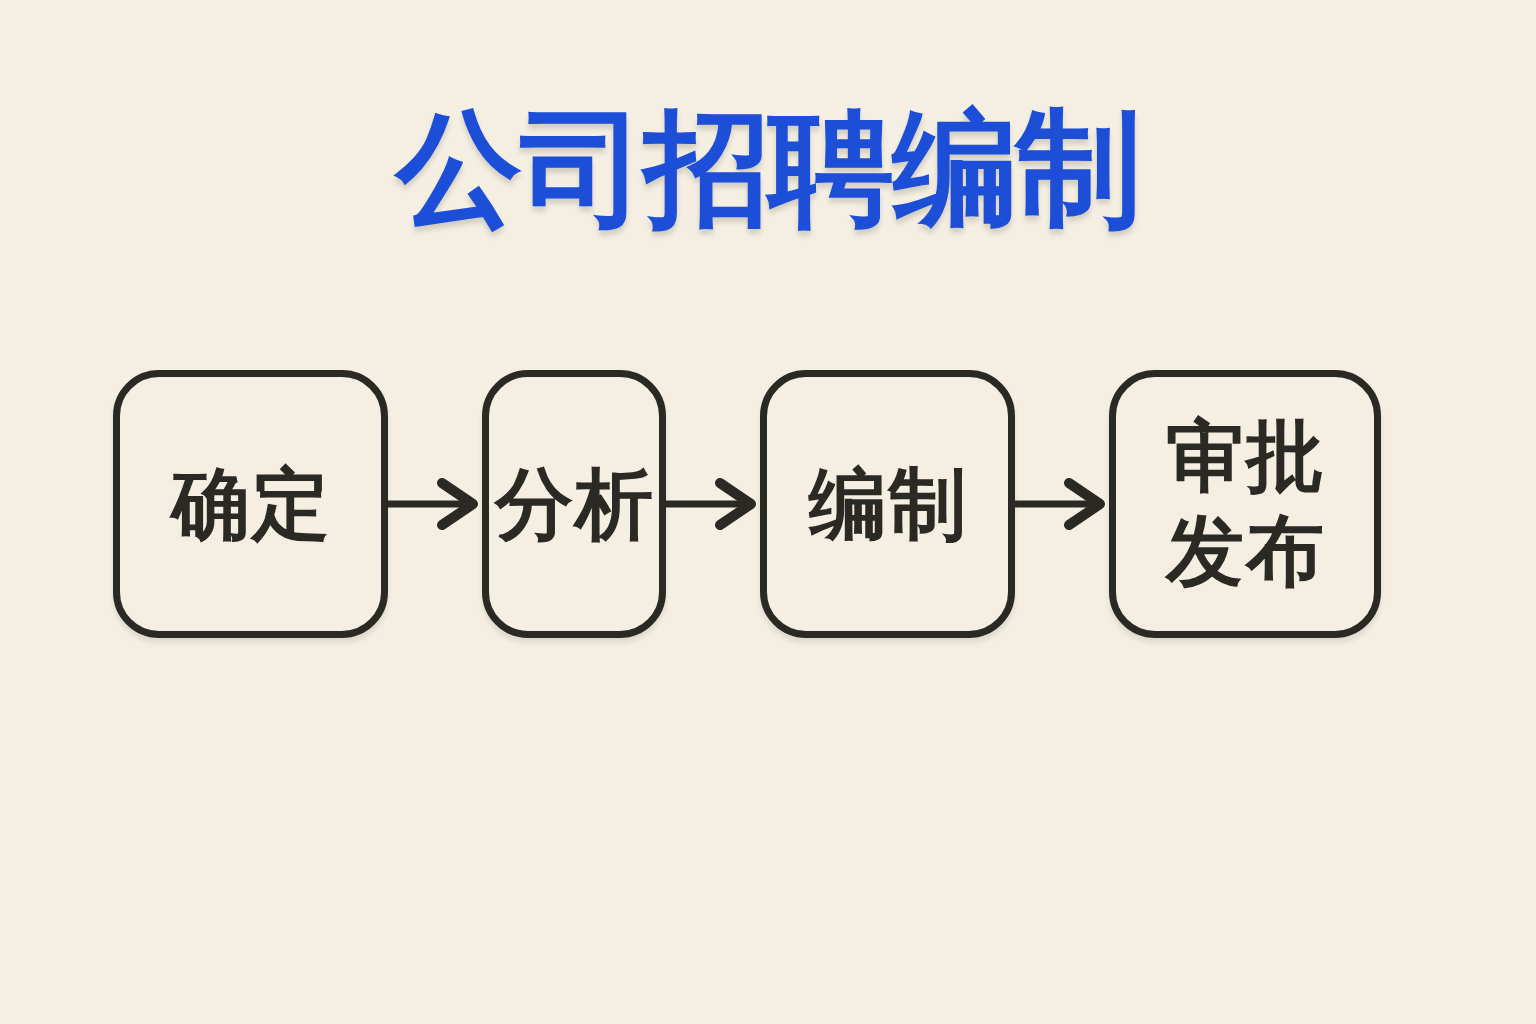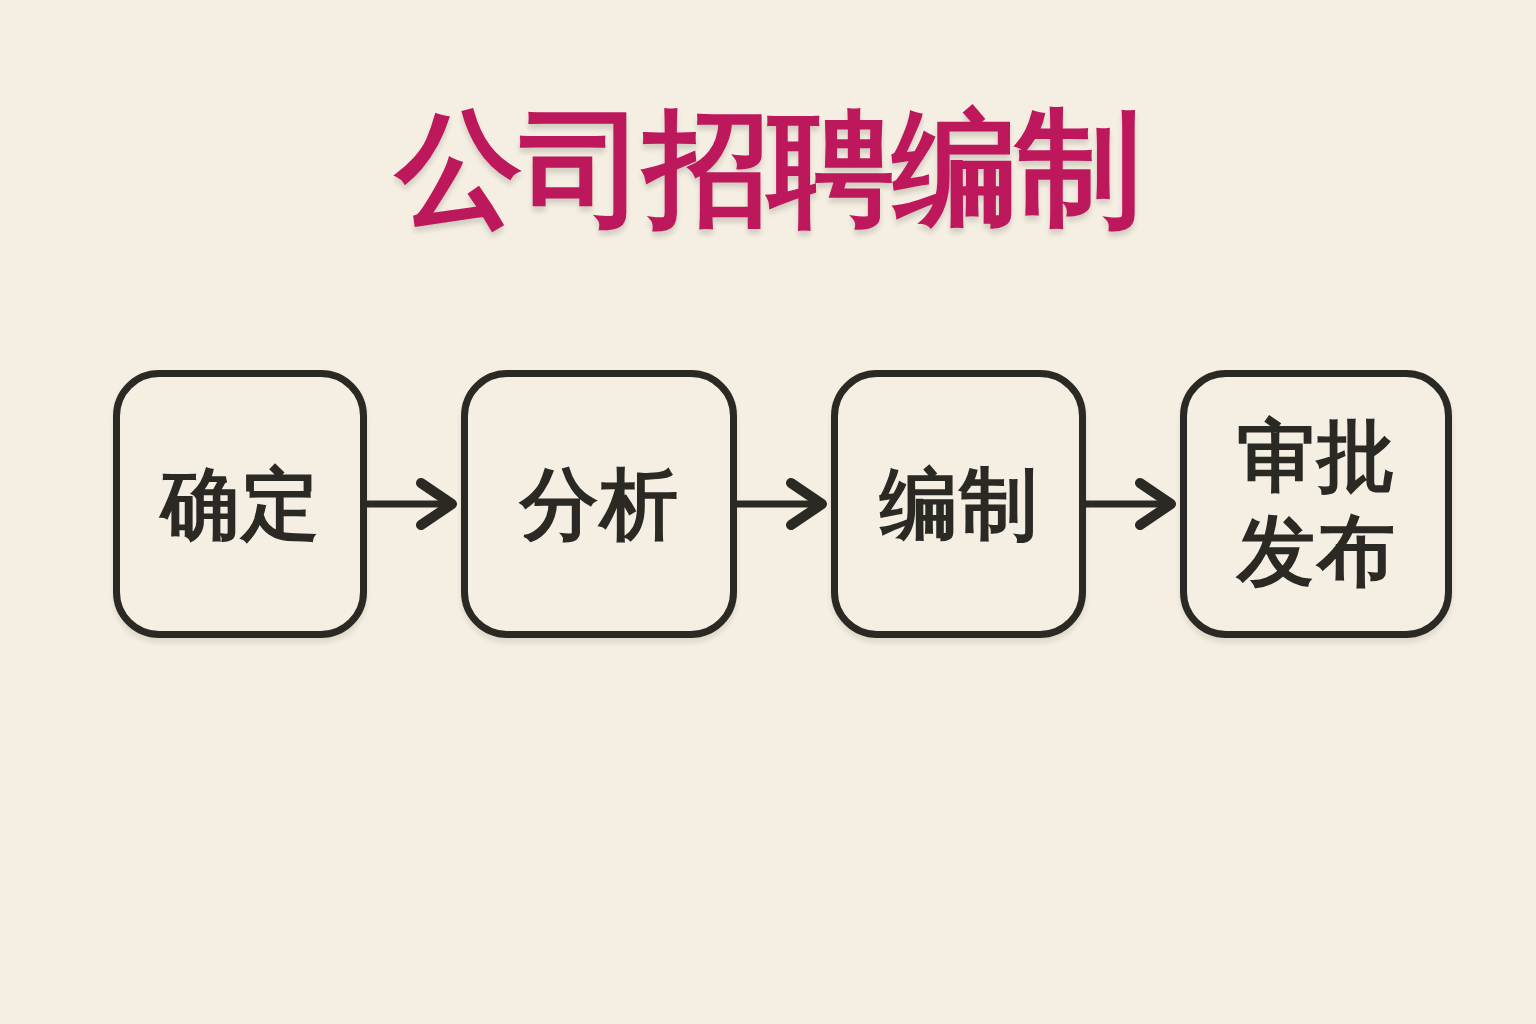--- a/index.html
+++ b/index.html
@@ -13,21 +13,21 @@
   }
   .title {
     position: absolute;
     top: 86px;
     left: 0;
     width: 100%;
     text-align: center;
     font-size: 126px;
     font-weight: 900;
     letter-spacing: -2px;
-    color: #be185d;
+    color: #1d4ed8;
     text-shadow: 0 5px 5px rgba(43, 40, 34, 0.16);
     white-space: nowrap;
   }
   .flow {
     position: absolute;
     top: 370px;
     left: 113px;
     display: flex;
     align-items: center;
   }
@@ -36,22 +36,22 @@
     border: 7px solid #2b2923;
     border-radius: 46px;
     display: flex;
     flex-direction: column;
     align-items: center;
     justify-content: center;
     background: transparent;
     box-shadow: 0 5px 5px rgba(43, 40, 34, 0.10);
     flex: none;
   }
-  .node-1 { width: 254px; justify-content: center; }
-  .node-2 { width: 276px; gap: 33px; }
+  .node-1 { width: 275px; justify-content: center; }
+  .node-2 { width: 184px; gap: 33px; }
   .node-3 { width: 255px; align-items: center; }
   .node-4 { width: 272px; }
   .node .ln {
     font-size: 78px;
     font-weight: 900;
     line-height: 95px;
     letter-spacing: 2px;
     text-indent: 2px;
     color: #2b2923;
     white-space: nowrap;

